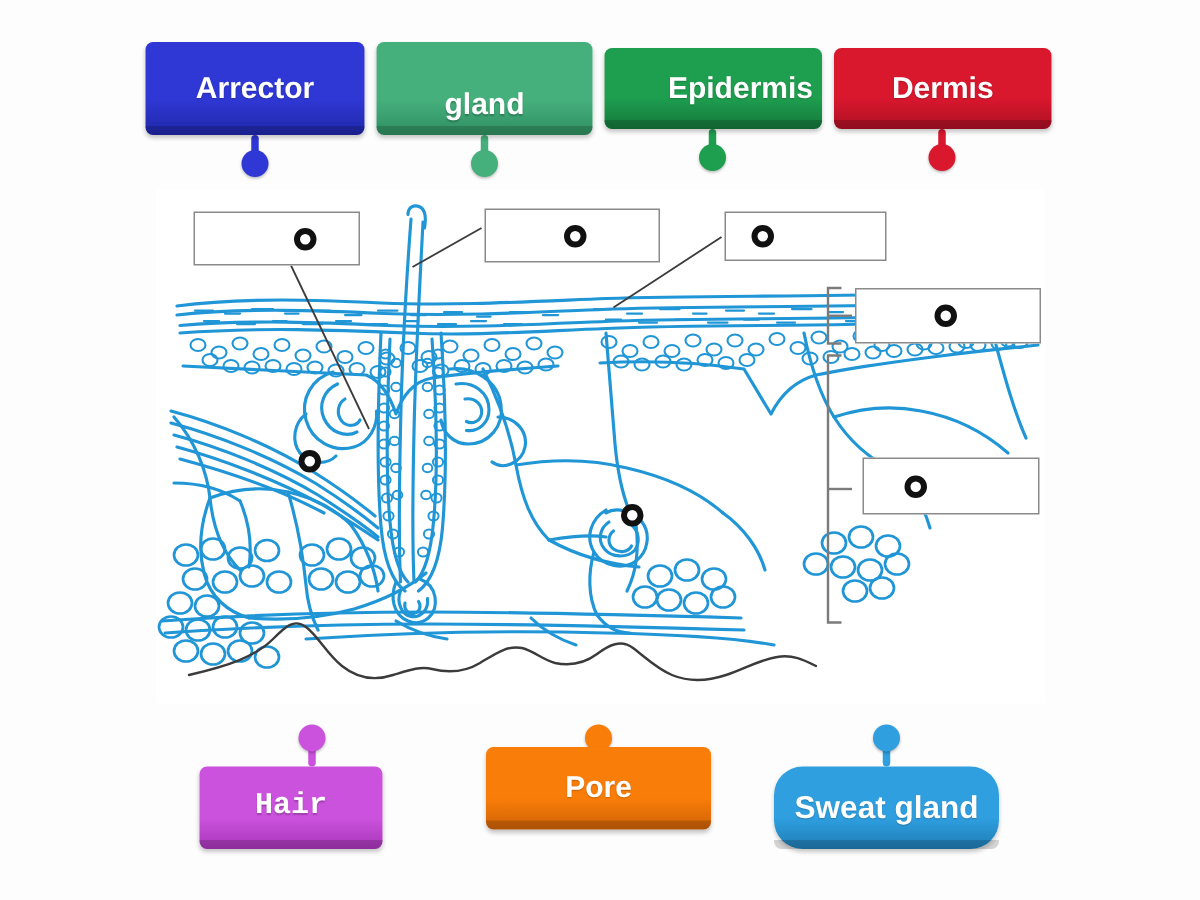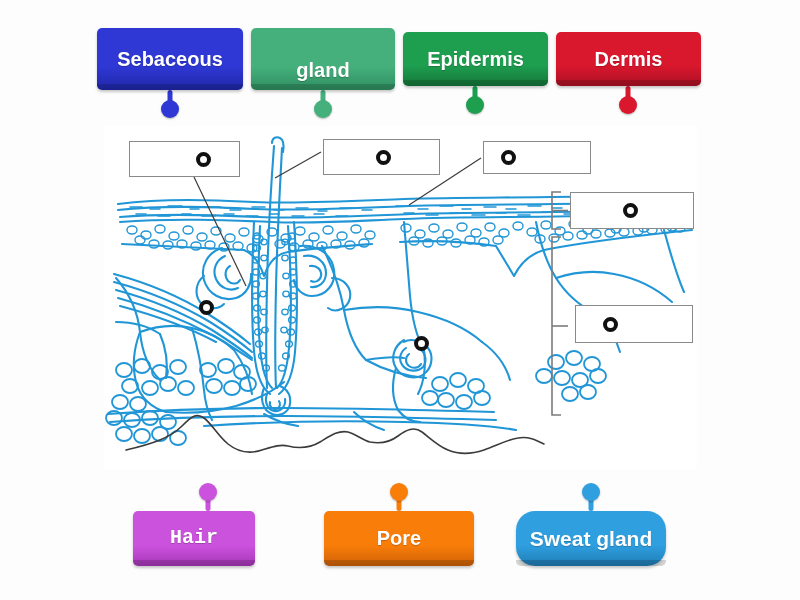--- a/index.html
+++ b/index.html
@@ -420,55 +420,55 @@
       <div class="freemarker" style="left: 199px; top: 300px; border-color: rgb(17, 17, 17);"></div>
       <div class="freemarker" style="left: 414px; top: 336px; border-color: rgb(17, 17, 17);"></div>
     </div>
 
   <div id="tile-layer">
       <div class="pin" style="left: 159px; top: 90px; height: 28px;">
         <div class="stem" style="background: rgb(47, 56, 212); top: 0px; height: 16px;"></div>
         <div class="knob" style="background: rgb(47, 56, 212); top: 10px;"></div>
       </div>
       <div class="tile" style="left: 97px; top: 28px; width: 146px; height: 62px; font-size: 20px; background: linear-gradient(rgb(47, 56, 212) 0%, rgb(47, 56, 212) 62%, rgb(31, 39, 168) 100%);">
-        <span class="txt"><span>Sebaceous</span><br></span>
+        <span class="txt"><span>Arrector</span><br></span>
       </div>
       <div class="pin" style="left: 312px; top: 90px; height: 28px;">
         <div class="stem" style="background: rgb(69, 176, 124); top: 0px; height: 16px;"></div>
         <div class="knob" style="background: rgb(69, 176, 124); top: 10px;"></div>
       </div>
       <div class="tile" style="left: 251px; top: 28px; width: 144px; height: 62px; font-size: 20px; background: linear-gradient(rgb(69, 176, 124) 0%, rgb(69, 176, 124) 62%, rgb(47, 142, 97) 100%);">
         <span class="txt"><br><span>gland</span></span>
       </div>
       <div class="pin" style="left: 464px; top: 86px; height: 28px;">
         <div class="stem" style="background: rgb(30, 158, 79); top: 0px; height: 16px;"></div>
         <div class="knob" style="background: rgb(30, 158, 79); top: 10px;"></div>
       </div>
-      <div class="tile" style="left: 403px; top: 32px; width: 145px; height: 54px; font-size: 20px; background: linear-gradient(rgb(30, 158, 79) 0%, rgb(30, 158, 79) 62%, rgb(21, 119, 58) 100%);">
+      <div class="tile" style="left: 403px; top: 32px; width: 145px; height: 54px; font-size: 20px; background: linear-gradient(rgb(30, 158, 79) 0%, rgb(30, 158, 79) 62%, rgb(21, 119, 58) 100%); justify-content: flex-end;">
         <span class="txt"><span>Epidermis</span></span>
       </div>
       <div class="pin" style="left: 617px; top: 86px; height: 28px;">
         <div class="stem" style="background: rgb(217, 23, 45); top: 0px; height: 16px;"></div>
         <div class="knob" style="background: rgb(217, 23, 45); top: 10px;"></div>
       </div>
       <div class="tile" style="left: 556px; top: 32px; width: 145px; height: 54px; font-size: 20px; background: linear-gradient(rgb(217, 23, 45) 0%, rgb(217, 23, 45) 62%, rgb(173, 16, 36) 100%); text-align: right;">
         <span class="txt"><span>Dermis</span></span>
       </div>
       <div class="pin" style="left: 197px; top: 483px; height: 28px;">
         <div class="stem" style="background: rgb(203, 82, 221); bottom: 0px; height: 18px;"></div>
         <div class="knob" style="background: rgb(203, 82, 221); top: 0px;"></div>
       </div>
       <div class="tile" style="left: 133px; top: 511px; width: 122px; height: 55px; font-size: 20px; background: linear-gradient(rgb(203, 82, 221) 0%, rgb(203, 82, 221) 62%, rgb(168, 55, 186) 100%); font-family: Liberation Mono, monospace;">
         <span class="txt"><span>Hair</span></span>
       </div>
       <div class="pin" style="left: 388px; top: 483px; height: 28px;">
         <div class="stem" style="background: rgb(249, 125, 9); bottom: 0px; height: 18px;"></div>
         <div class="knob" style="background: rgb(249, 125, 9); top: 0px;"></div>
       </div>
-      <div class="tile" style="left: 324px; top: 511px; width: 150px; height: 55px; font-size: 20px; background: linear-gradient(rgb(249, 125, 9) 0%, rgb(249, 125, 9) 62%, rgb(207, 98, 6) 100%); text-align: center;">
+      <div class="tile" style="left: 324px; top: 498px; width: 150px; height: 55px; font-size: 20px; background: linear-gradient(rgb(249, 125, 9) 0%, rgb(249, 125, 9) 62%, rgb(207, 98, 6) 100%); text-align: center;">
         <span class="txt"><span>Pore</span></span>
       </div>
       <div class="pin" style="left: 580px; top: 483px; height: 28px;">
         <div class="stem" style="background: rgb(47, 159, 224); bottom: 0px; height: 18px;"></div>
         <div class="knob" style="background: rgb(47, 159, 224); top: 0px;"></div>
       </div>
       <div class="tile" style="left: 516px; top: 511px; width: 150px; height: 55px; font-size: 21px; background: linear-gradient(rgb(47, 159, 224) 0%, rgb(47, 159, 224) 62%, rgb(31, 125, 181) 100%); border-radius: 19px;">
         <span class="txt"><span>Sweat gland</span></span>
       </div>
     </div>

